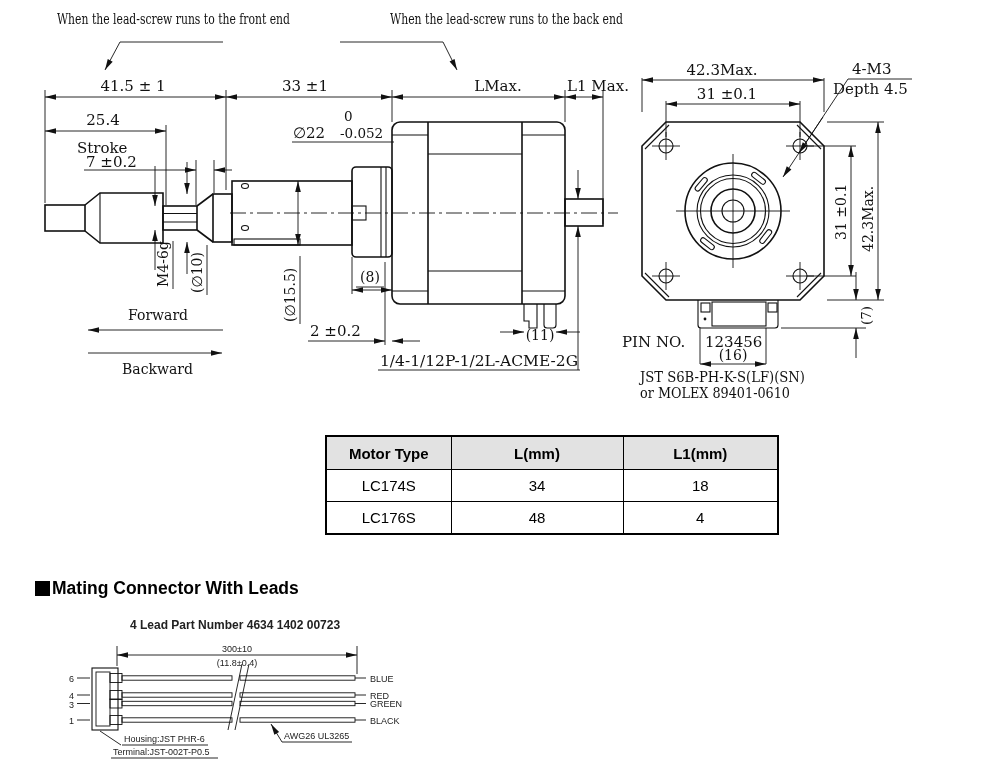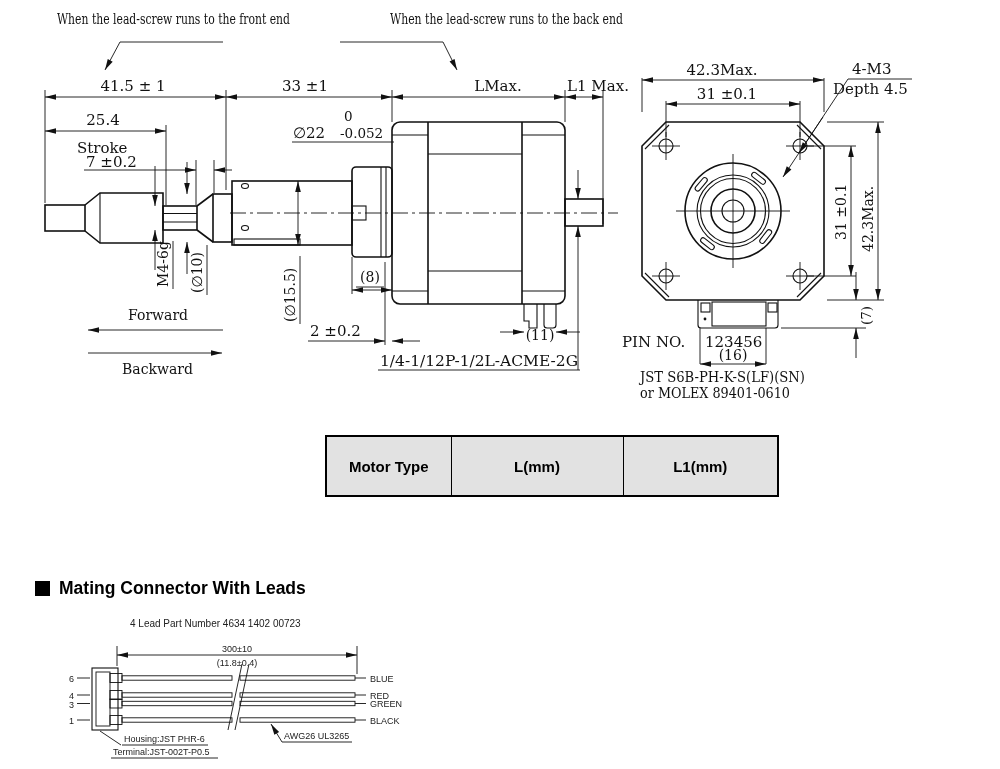--- a/index.html
+++ b/index.html
@@ -12,29 +12,29 @@
   .dim{stroke:#111;stroke-width:0.9;fill:none;}
   .cl{stroke:#111;stroke-width:0.9;fill:none;stroke-dasharray:16 4 3 4;}
   text{fill:#111;font-family:"DejaVu Serif",serif;}
   .t15{font-size:15px;}
   .t14{font-size:14px;}
   .t13{font-size:13.5px;}
   .ts9{font-size:9px;font-family:"Liberation Sans",sans-serif;fill:#222;}
   
   .spec-table{position:absolute;left:325px;top:435px;border-collapse:collapse;table-layout:fixed;}
   .spec-table th,.spec-table td{border:1.5px solid #000;text-align:center;vertical-align:middle;
-      font-family:"Liberation Sans",sans-serif;font-size:15px;color:#000;padding:16px;}
+      font-family:"Liberation Sans",sans-serif;font-size:15px;color:#000;padding:3px;}
   .spec-table th{background:#e2e2e2;font-weight:bold;height:26px;}
   .spec-table td{height:25px;font-weight:normal;}
   .spec-table{border:2px solid #000;}
-  .sec-head{position:absolute;left:35px;top:578px;display:flex;align-items:center;gap:9px;
+  .sec-head{position:absolute;left:35px;top:578px;display:flex;align-items:center;gap:2px;
       font-family:"Liberation Sans",sans-serif;font-weight:bold;font-size:17.5px;color:#000;}
   .sec-head .sq{width:15px;height:15px;background:#000;flex:0 0 auto;}
   .part-num{position:absolute;left:130px;top:618px;font-family:"Liberation Sans",sans-serif;
-      font-size:10px;color:#222;}
+      font-size:12px;color:#222;font-weight:bold;}
 </style>
 </head>
 <body>
 
 <div class="page">
 
 <svg width="1000" height="769" viewBox="0 0 1000 769">
   <defs>
     <marker id="arr" viewBox="0 0 12 8" markerWidth="12" markerHeight="8" refX="11.5" refY="4" orient="auto-start-reverse" markerUnits="userSpaceOnUse">
       <path d="M0.5,1.2 L11.5,4 L0.5,6.8 Z" fill="#111"></path>
@@ -313,20 +313,30 @@
         <col style="width:155px">
       </colgroup>
   <thead>
     <tr>
       <th>Motor Type</th>
       <th>L(mm)</th>
       <th>L1(mm)</th>
     </tr>
   </thead>
   <tbody>
+    <tr>
+      <td>LC174S</td>
+      <td>34</td>
+      <td>18</td>
+    </tr>
+    <tr>
+      <td>LC176S</td>
+      <td>48</td>
+      <td>4</td>
+    </tr>
   </tbody>
 </table>
 
 <div class="sec-head">
   <span class="sq"></span>
   <span>Mating Connector With Leads</span>
 </div>
 <div class="part-num">4 Lead Part Number 4634 1402 00723</div>
 
 </div>

